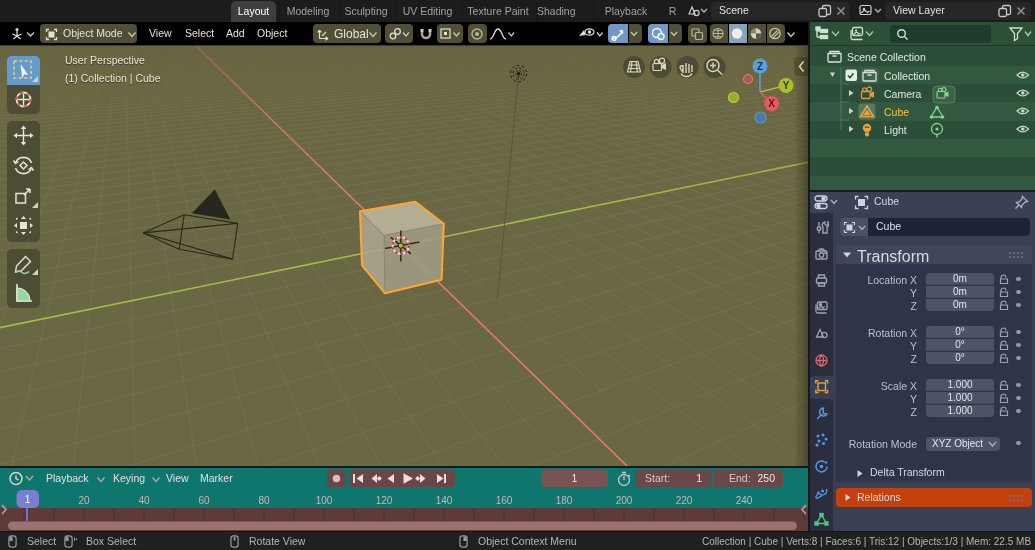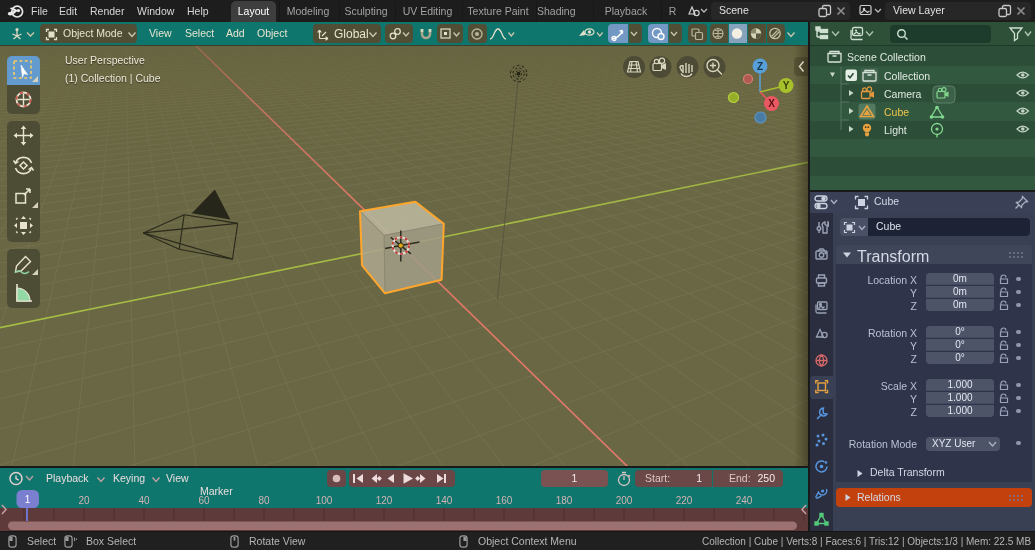--- a/index.html
+++ b/index.html
@@ -1,31 +1,19 @@
 <!DOCTYPE html>
 <html><head><meta charset="utf-8"><style>
 *{margin:0;padding:0;box-sizing:border-box}
 body{width:1035px;height:550px;overflow:hidden;background:#1c1c1c;font-family:"Liberation Sans",sans-serif;-webkit-font-smoothing:antialiased}
 #root{position:relative;width:1035px;height:550px}
 .abs{position:absolute}
 .txt{white-space:nowrap}
 </style></head><body>
 <div id="root">
-<div class="abs" style="left:0;top:0;width:1035px;height:22px;background:#1d1d1d">
-<svg class="abs" style="left:7px;top:3px" width="17" height="16" viewBox="0 0 17 16">
-<circle cx="10.2" cy="8.6" r="5.4" fill="none" stroke="#e8e8e8" stroke-width="1.7"></circle>
-<circle cx="11.4" cy="7.6" r="1.7" fill="#e8e8e8"></circle>
-<path d="M1 11.5 Q0.2 9.5 2.8 9 L7 8 L2.5 5 L5.5 4.5 L11 7.5 L6.5 11.2 Q3 13.5 1 11.5Z" fill="#e8e8e8"></path>
-</svg>
-<span class="abs txt" style="left:31px;top:5px;font-size:10.5px;color:#d7d7d7">File</span>
-<span class="abs txt" style="left:59px;top:5px;font-size:10.5px;color:#d7d7d7">Edit</span>
-<span class="abs txt" style="left:90px;top:5px;font-size:10.5px;color:#d7d7d7">Render</span>
-<span class="abs txt" style="left:137px;top:5px;font-size:10.5px;color:#d7d7d7">Window</span>
-<span class="abs txt" style="left:187px;top:5px;font-size:10.5px;color:#d7d7d7">Help</span>
-</div>
 <div class="abs txt" style="left:231px;top:1px;width:45px;height:21px;background:#3e3e3e;border-radius:5px 5px 0 0;color:#ffffff;font-size:10.5px;text-align:center;line-height:21px">Layout</div>
 <div class="abs txt" style="left:279px;top:1px;width:57px;height:21px;color:#a2a2a2;font-size:10.5px;text-align:center;line-height:21px;border-left:1px solid #171717;overflow:hidden">Modeling</div>
 <div class="abs txt" style="left:339px;top:1px;width:53px;height:21px;color:#a2a2a2;font-size:10.5px;text-align:center;line-height:21px;border-left:1px solid #171717;overflow:hidden">Sculpting</div>
 <div class="abs txt" style="left:395px;top:1px;width:64px;height:21px;color:#a2a2a2;font-size:10.5px;text-align:center;line-height:21px;border-left:1px solid #171717;overflow:hidden">UV Editing</div>
 <div class="abs txt" style="left:462px;top:1px;width:71px;height:21px;color:#a2a2a2;font-size:10.5px;text-align:center;line-height:21px;border-left:1px solid #171717;overflow:hidden">Texture Paint</div>
 <div class="abs txt" style="left:536px;top:1px;width:54px;height:21px;color:#a2a2a2;font-size:10.5px;line-height:21px;border-left:1px solid #171717;overflow:hidden">Shading</div>
 <div class="abs txt" style="left:593px;top:1px;width:65px;height:21px;color:#a2a2a2;font-size:10.5px;text-align:center;line-height:21px;border-left:1px solid #171717;overflow:hidden">Playback</div>
 <div class="abs txt" style="left:661px;top:1px;width:22px;height:21px;color:#a2a2a2;font-size:10.5px;text-align:center;line-height:21px;border-left:1px solid #171717;overflow:hidden">R</div>
 <svg class="abs" style="left:686px;top:4px" width="22" height="14" viewBox="0 0 22 14">
 <path d="M3 10 L6 3 L9 10 Z" fill="none" stroke="#cfcfcf" stroke-width="1.2"></path>
@@ -51,21 +39,21 @@
 <div class="abs" style="left:885px;top:2px;width:146px;height:18px;background:#272727;border-radius:4px">
 <span class="abs txt" style="left:8px;top:2px;font-size:10.5px;color:#e2e2e2">View Layer</span>
 <svg class="abs" style="left:112px;top:2px" width="15" height="14" viewBox="0 0 15 14">
 <rect x="5.5" y="1.5" width="8" height="9" rx="1.5" fill="none" stroke="#c8c8c8" stroke-width="1.3"></rect>
 <rect x="2" y="4.5" width="7.5" height="8" rx="1.5" fill="#272727" stroke="#c8c8c8" stroke-width="1.3"></rect>
 </svg>
 <svg class="abs" style="left:130px;top:3px" width="12" height="12" viewBox="0 0 12 12">
 <path d="M2.5 2.5 L9.5 9.5 M9.5 2.5 L2.5 9.5" stroke="#8d8d8d" stroke-width="1.6"></path>
 </svg>
 </div>
-<div class="abs" style="left:0;top:22px;width:808px;height:24px;background:#0f766e;border-bottom:1px solid #3f3e29">
+<div class="abs" style="left:0;top:22px;width:808px;height:24px;background:#000000;border-bottom:1px solid #3f3e29">
 <svg class="abs" style="left:10px;top:5px" width="26" height="14" viewBox="0 0 26 14">
 <path d="M7 2 v7 M3.5 12 l3.5-3 l3.5 3 M7 9 l-4.5-2 M7 9 l4.5-2" fill="none" stroke="#ddd9c2" stroke-width="1.3"></path>
 <circle cx="7" cy="2.5" r="1.6" fill="#ddd9c2"></circle>
 <path d="M17 5.5 l3.5 3.5 l3.5 -3.5" fill="none" stroke="#c9c5ae" stroke-width="1.4"></path>
 </svg>
 <div class="abs" style="left:40px;top:2px;width:97px;height:19px;background:#504f35;border-radius:4px">
 <svg class="abs" style="left:5px;top:3.5px" width="13" height="13" viewBox="0 0 13 13">
 <rect x="3.5" y="3.5" width="6" height="6" fill="#e4e0ca"></rect>
 <path d="M1.5 4 v-2.5 h2.5 M9 1.5 h2.5 v2.5 M11.5 9 v2.5 h-2.5 M4 11.5 h-2.5 v-2.5" fill="none" stroke="#e4e0ca" stroke-width="1.3"></path>
 </svg>
@@ -730,21 +718,21 @@
 </svg>
 <span class="abs txt" style="left:46px;top:3.5px;font-size:10.5px;color:#ecdede">Playback</span>
 <svg class="abs" style="left:96px;top:8px" width="10" height="8" viewBox="0 0 10 8">
         <path d="M1.5 1.5 l3.5 4 l3.5 -4" fill="none" stroke="#c0a0a0" stroke-width="1.4"></path>
       </svg>
 <span class="abs txt" style="left:113px;top:3.5px;font-size:10.5px;color:#ecdede">Keying</span>
 <svg class="abs" style="left:151px;top:8px" width="10" height="8" viewBox="0 0 10 8">
         <path d="M1.5 1.5 l3.5 4 l3.5 -4" fill="none" stroke="#c0a0a0" stroke-width="1.4"></path>
       </svg>
 <span class="abs txt" style="left:166px;top:3.5px;font-size:10.5px;color:#ecdede">View</span>
-<span class="abs txt" style="left:200px;top:17px;font-size:10.5px;color:#ecdede">Marker</span>
+<span class="abs txt" style="left:200px;top:4px;font-size:10.5px;color:#ecdede">Marker</span>
 <div class="abs" style="left:327px;top:2px;width:19px;height:17px;background:#6b4646;border-radius:4px"></div>
 <svg class="abs" style="left:331px;top:6px" width="11" height="10" viewBox="0 0 11 10">
         <circle cx="5.5" cy="4.5" r="3.8" fill="#d9bcbc"></circle>
       </svg>
 <div class="abs" style="left:349px;top:2px;width:106px;height:17px;background:#6b4646;border-radius:4px"></div>
 <svg class="abs" style="left:349px;top:2px" width="106" height="17" viewBox="0 0 106 17">
 <g fill="#eedcdc" stroke="none">
 <rect x="4" y="4" width="2" height="9"></rect>
           <polygon points="14,4 14,13 7.5,8.5"></polygon>
 <polygon points="28,4 28,13 22.5,8.5"></polygon>
@@ -1132,21 +1120,21 @@
 <span class="abs txt" style="right:118px;top:406.0px;font-size:10.5px;color:#b9c0d2">Z</span>
 <div class="abs" style="left:926px;top:404.5px;width:68px;height:12.6px;background:#4e5468;border-radius:0 0 4px 4px;border-bottom:">
 <span class="abs" style="left:0;top:0.5px;width:100%;text-align:center;font-size:10px;color:#e2e6f0">1.000</span>
     </div>
 <svg class="abs" style="left:998px;top:405.5px" width="12" height="11" viewBox="0 0 12 11">
       <path d="M3 5 v-1.5 a2.5 2.5 0 0 1 5 0 M2.5 5 h7 v4.5 h-7 Z" fill="none" stroke="#99a1b8" stroke-width="1.2"></path>
     </svg>
 <div class="abs" style="left:1016px;top:408.5px;width:4.5px;height:4.5px;border-radius:50%;background:#8f97ad"></div>
 <span class="abs txt" style="right:118px;top:438px;font-size:10.5px;color:#b9c0d2">Rotation Mode</span>
 <div class="abs" style="left:926px;top:436.5px;width:74px;height:14px;background:#4e5468;border-radius:4px">
-<span class="abs txt" style="left:6px;top:1px;font-size:10px;color:#e2e6f0">XYZ User</span>
+<span class="abs txt" style="left:6px;top:1px;font-size:10px;color:#e2e6f0">XYZ Object</span>
 <svg class="abs" style="left:62px;top:4.5px" width="9" height="7" viewBox="0 0 9 7">
         <path d="M1 1 l3.5 4 l3.5 -4" fill="none" stroke="#aab1c2" stroke-width="1.3"></path>
       </svg>
 </div>
 <div class="abs" style="left:1016px;top:440.5px;width:4.5px;height:4.5px;border-radius:50%;background:#8f97ad"></div>
 <svg class="abs" style="left:856px;top:469px" width="9" height="9" viewBox="0 0 9 9">
       <path d="M1.5 1 l5 3.5 l-5 3.5 Z" fill="#cdd3e0"></path>
     </svg>
 <span class="abs txt" style="left:870px;top:465.5px;font-size:10.5px;color:#d5dae6">Delta Transform</span>
 <div class="abs" style="left:836px;top:488px;width:196px;height:19px;background:#c2410c;border-radius:4px">

